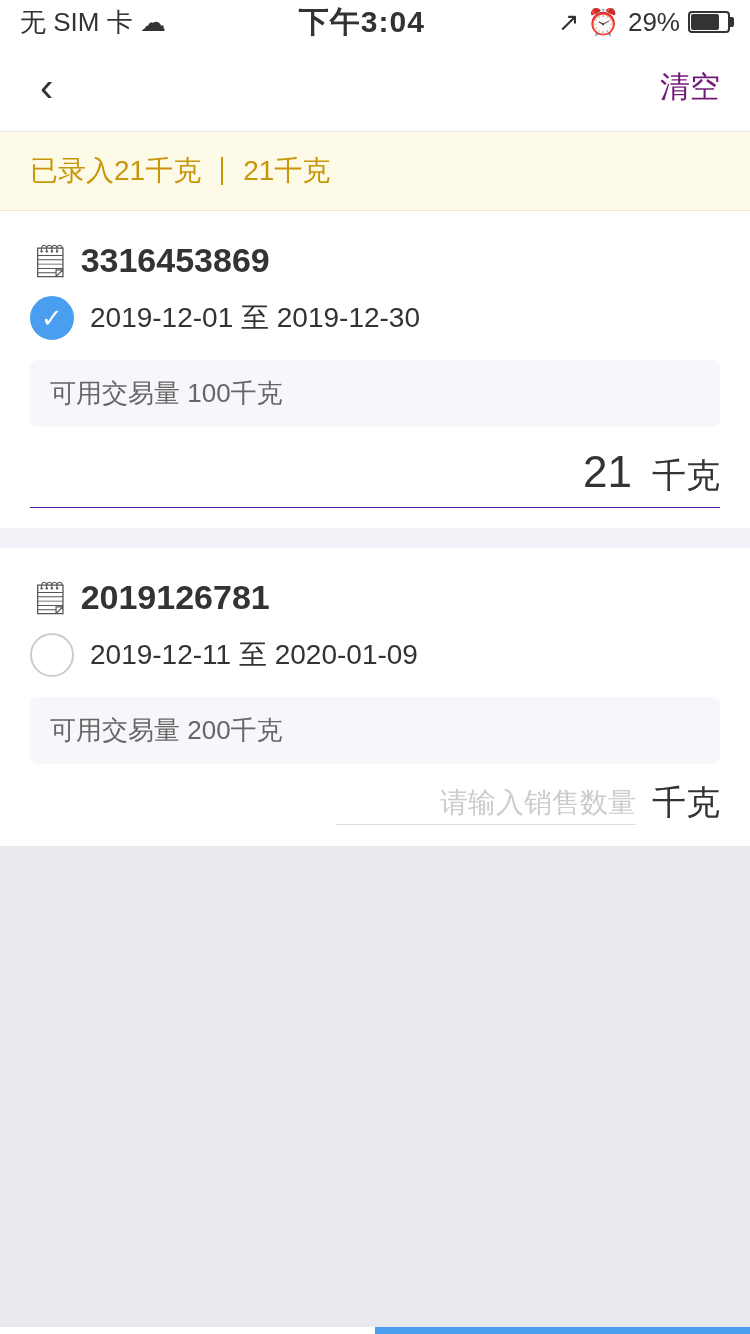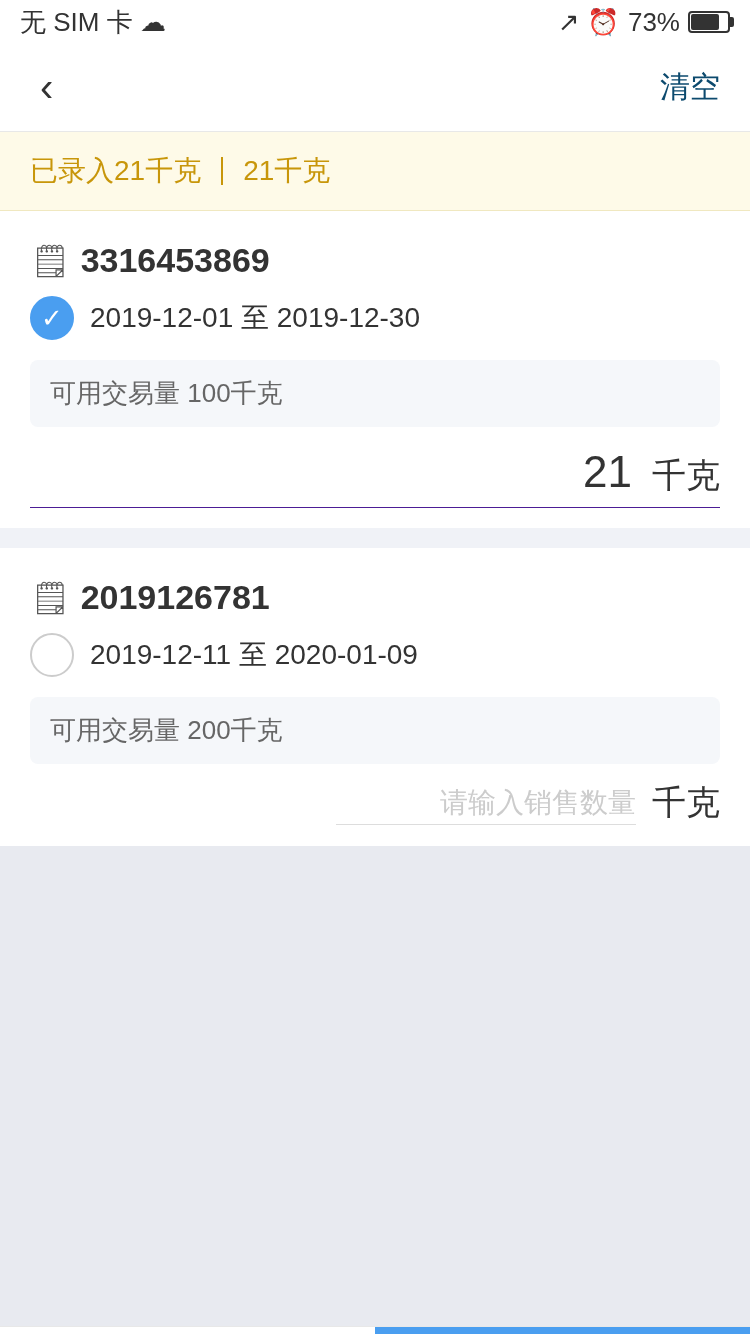--- a/index.html
+++ b/index.html
@@ -88,21 +88,21 @@
       cursor: pointer;
       padding: 10px;
     }
     .nav-title {
       font-size: 34px;
       font-weight: 600;
       color: #333;
     }
     .nav-action {
       font-size: 30px;
-      color: #0c4a6e;
+      color: #701a75;
     }
 
     
     .info-banner {
       width: 100%;
       background: #fefae8;
       padding: 20px 30px;
       display: flex;
       align-items: center;
       gap: 20px;
@@ -284,24 +284,25 @@
       min-height: calc(1334px - 44px - 88px - 100px);
     }
   </style>
 </head>
 <body>
 
 <div class="status-bar">
   <div class="status-left">
     <span>无 SIM 卡 ☁</span>
   </div>
+  <div class="status-center">下午3:04</div>
   <div class="status-right">
     <span>↗</span>
     <span>⏰</span>
-    <span>73%</span>
+    <span>29%</span>
     <span class="battery">
       <span class="battery-fill"></span>
     </span>
   </div>
 </div>
 
 <div class="nav-bar">
   <span class="nav-back">‹</span>
   <span class="nav-action">清空</span>
 </div>

